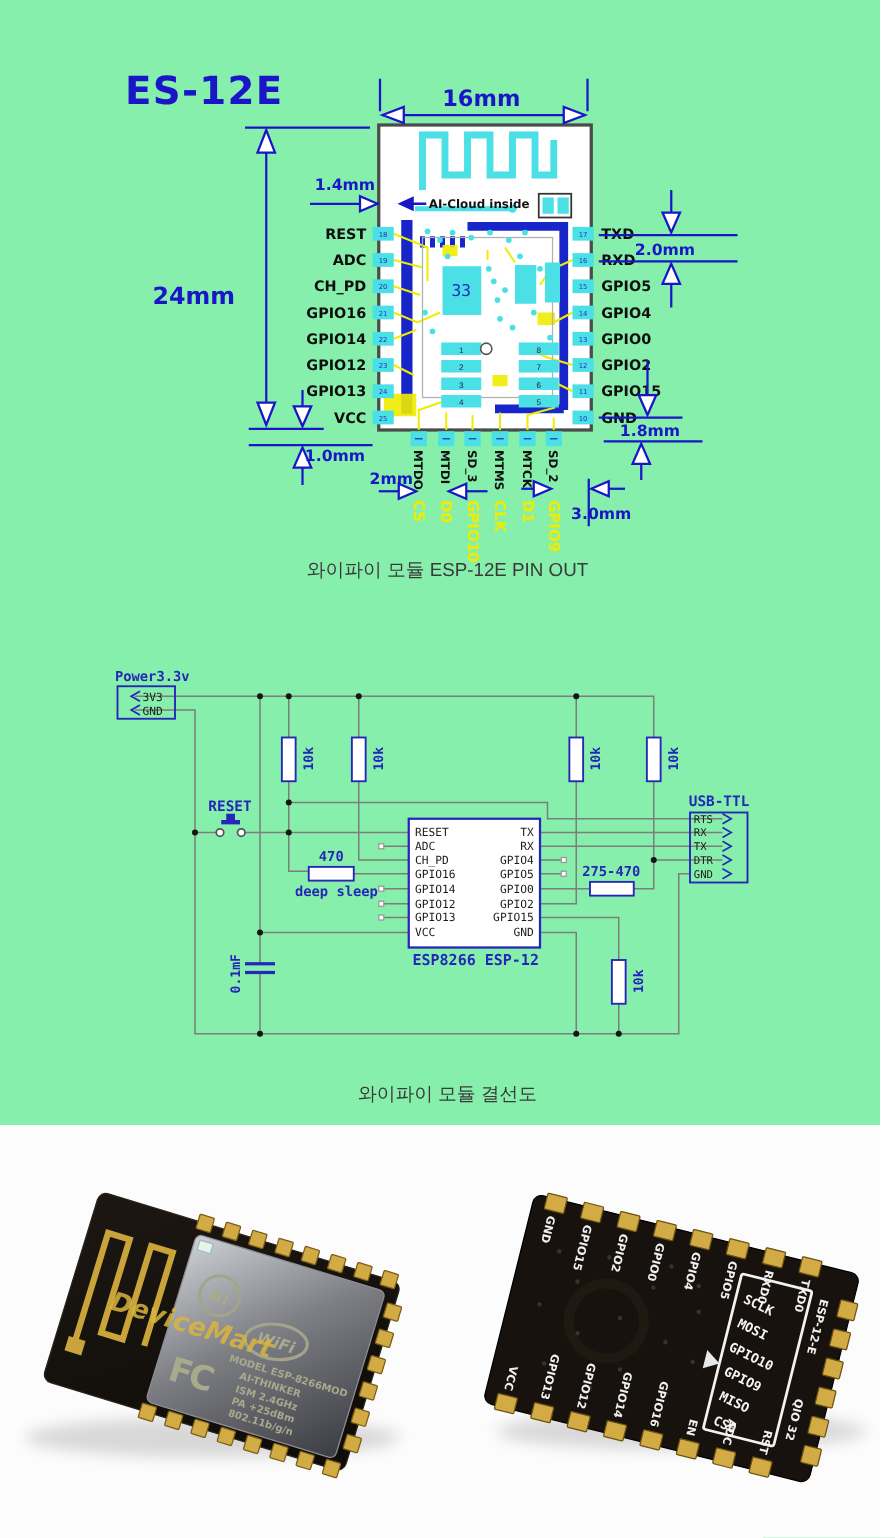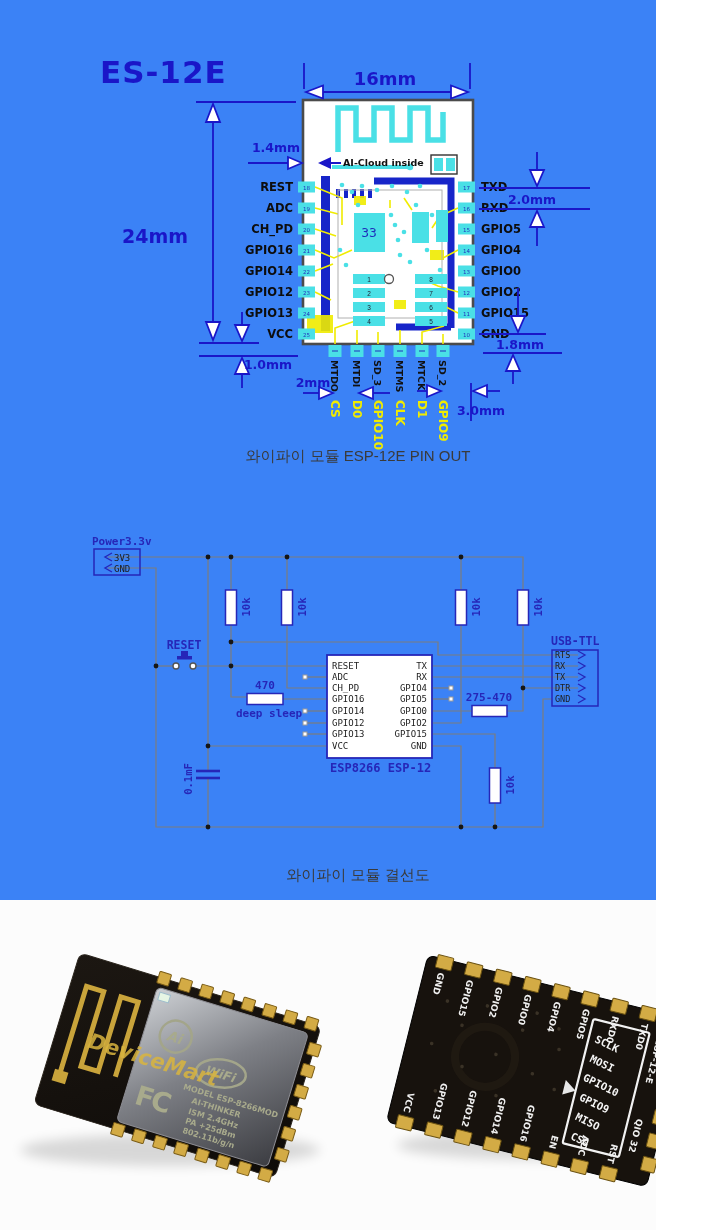--- a/index.html
+++ b/index.html
@@ -1,17 +1,17 @@
 <!DOCTYPE html>
 <html><head>
 <meta charset="utf-8">
 <style>
   html,body{margin:0;padding:0;background:#fff;}
-  .page{position:relative;width:656px;height:1230px;background:#3b82f6;overflow:hidden;
-        font-family:"Liberation Sans",sans-serif;}
+  .page{position:relative;width:656px;height:1230px;background:#86efac;overflow:hidden;
+        font-family:"Liberation Sans",sans-serif;padding-left:48px;}
   svg{position:absolute;top:0;left:0;}
   text{user-select:none;}
   .dimtxt{fill:#1a16c8;font-weight:bold;font-family:"DejaVu Sans",sans-serif;}
   .pinlbl{fill:#0d0d0d;font-weight:bold;font-family:"DejaVu Sans",sans-serif;font-size:11.5px;}
   .padnum{fill:#2233bb;font-family:"DejaVu Sans",sans-serif;font-size:5.5px;}
   .ylbl{fill:#f0ec00;font-weight:bold;font-family:"DejaVu Sans",sans-serif;font-size:12px;}
   .blbl{fill:#111;font-weight:bold;font-family:"DejaVu Sans",sans-serif;font-size:9.5px;}
   .schblue{fill:#2626b8;font-family:"DejaVu Sans Mono",monospace;font-weight:bold;}
   .schpin{fill:#1c1c1c;font-family:"DejaVu Sans Mono",monospace;}
   .caption{fill:#3a3a3a;font-size:15px;font-family:"Liberation Sans",sans-serif;}

